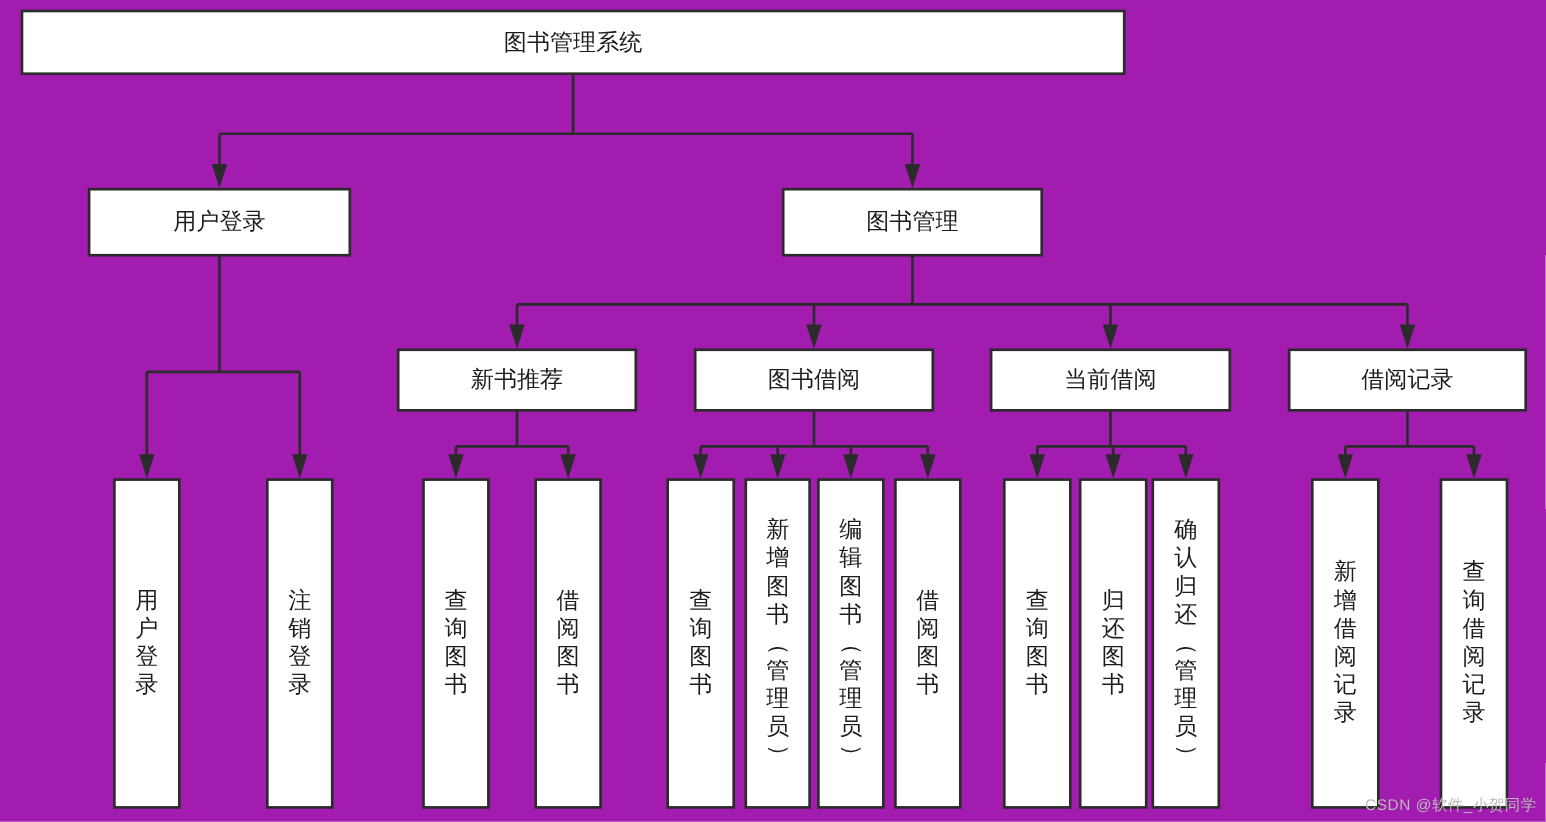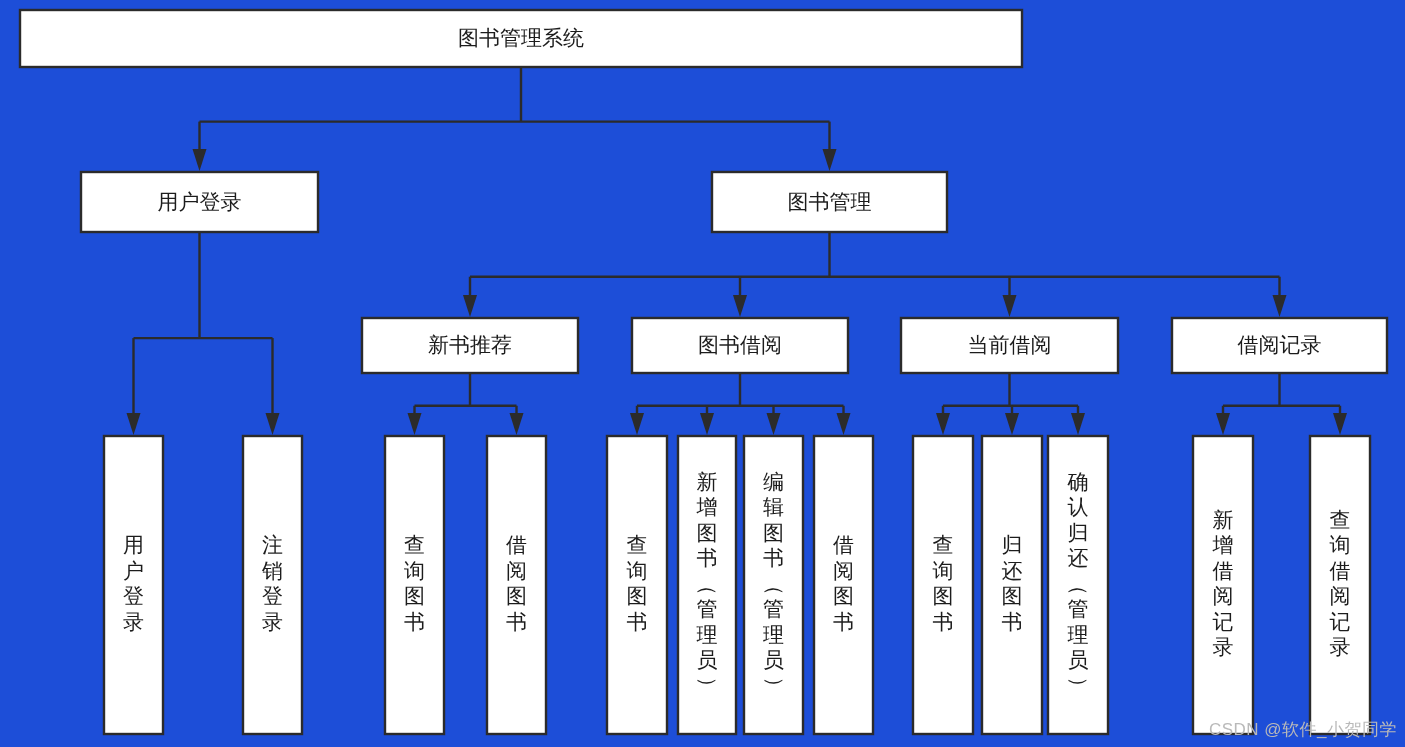--- a/index.html
+++ b/index.html
@@ -10,21 +10,21 @@
   body {
     width: 1405px;
     height: 747px;
     font-family: "Liberation Sans", "DejaVu Sans", sans-serif;
     overflow: hidden;
   }
   #diagram-root {
     position: relative;
     width: 1405px;
     height: 747px;
-    background: #1d4ed8;
+    background: #a21caf;
     text-decoration: underline;
   }
   svg#flow {
     position: absolute;
     left: 0;
     top: 0;
     width: 1405px;
     height: 747px;
   }
   .node-box {
@@ -54,21 +54,21 @@
     font-size: 21px;
     fill: #1c1c1c;
     text-anchor: middle;
     dominant-baseline: middle;
   }
   .watermark {
     position: absolute;
     right: 8px;
     bottom: 6px;
     font-family: "Liberation Sans", "DejaVu Sans", sans-serif;
-    font-size: 17px;
+    font-size: 14px;
     color: #b9b9b9;
     letter-spacing: 0.5px;
     white-space: nowrap;
     user-select: none;
   }
 </style>
 </head>
 <body>
 
 <div id="diagram-root">

